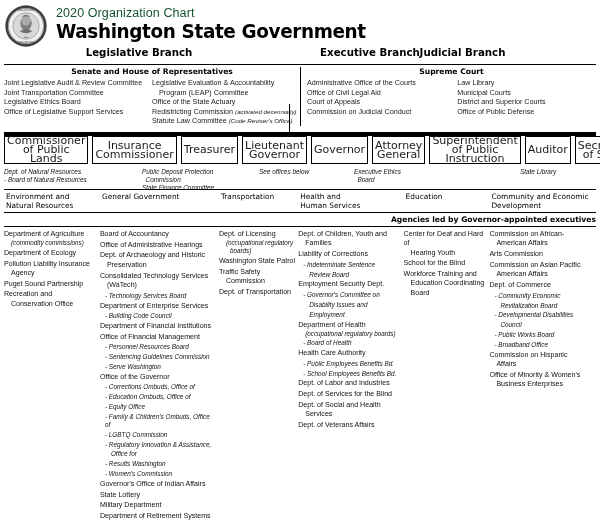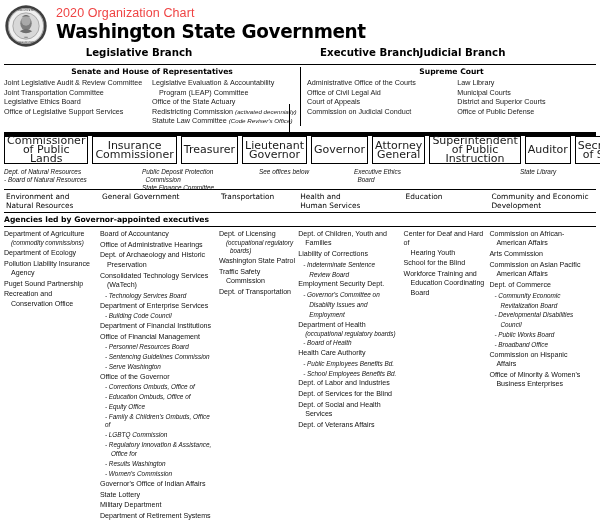--- a/index.html
+++ b/index.html
@@ -10,21 +10,21 @@
     font-family:"Liberation Sans", sans-serif;
     color:#1a1a1a;
     overflow:hidden;
     position:relative;
   }
 
   
   .masthead { display:flex; align-items:flex-start; padding:4px 0 0 4px; height:46px; }
   .seal { width:44px; height:44px; flex:0 0 44px; }
   .title-wrap { padding-left:8px; padding-top:2px; }
-  .title-small { font-size:12.5px; font-weight:400; color:#ef4444; line-height:14px; letter-spacing:0.1px;}
+  .title-small { font-size:12.5px; font-weight:400; color:#14532d; line-height:14px; letter-spacing:0.1px;}
   .title-big {
     font-family:"DejaVu Sans", sans-serif;
     font-size:20px; font-weight:bold; color:#000;
     line-height:22px; letter-spacing:-0.4px;
     transform:scaleX(0.92); transform-origin:left center;
   }
 
   
   .branches { position:relative; height:17px; }
   .branch {
@@ -77,21 +77,21 @@
   }
 
   
   .cat-band { margin:1px 4px 0 4px; border-top:1.4px solid #000; }
   .cats { display:flex; padding:2px 0 2px 0;justify-content:center; }
   .cat {
     font-size:7.4px; line-height:9px; color:#000;
     font-family:"DejaVu Sans", sans-serif; padding-left:2px;
   }
   .agencies-led {
-    text-align:left; font-size:7.6px; font-weight:bold; color:#000;
+    text-align:right; font-size:7.6px; font-weight:bold; color:#000;
     font-family:"DejaVu Sans", sans-serif; padding:2px 0 2px 0;
     border-top:1.2px solid #000; border-bottom:1.2px solid #000;
   }
 
   
   .agency-cols { display:flex; padding:3px 4px 0 4px; }
   .acol { padding-right:3px; }
   .acol ul { list-style:none; margin:0; padding:0; }
   .acol li { font-size:7.1px; line-height:9.1px; color:#111; margin-bottom:1.6px; }
   .acol li.ind { padding-left:7px; margin-top:-1.2px; }

